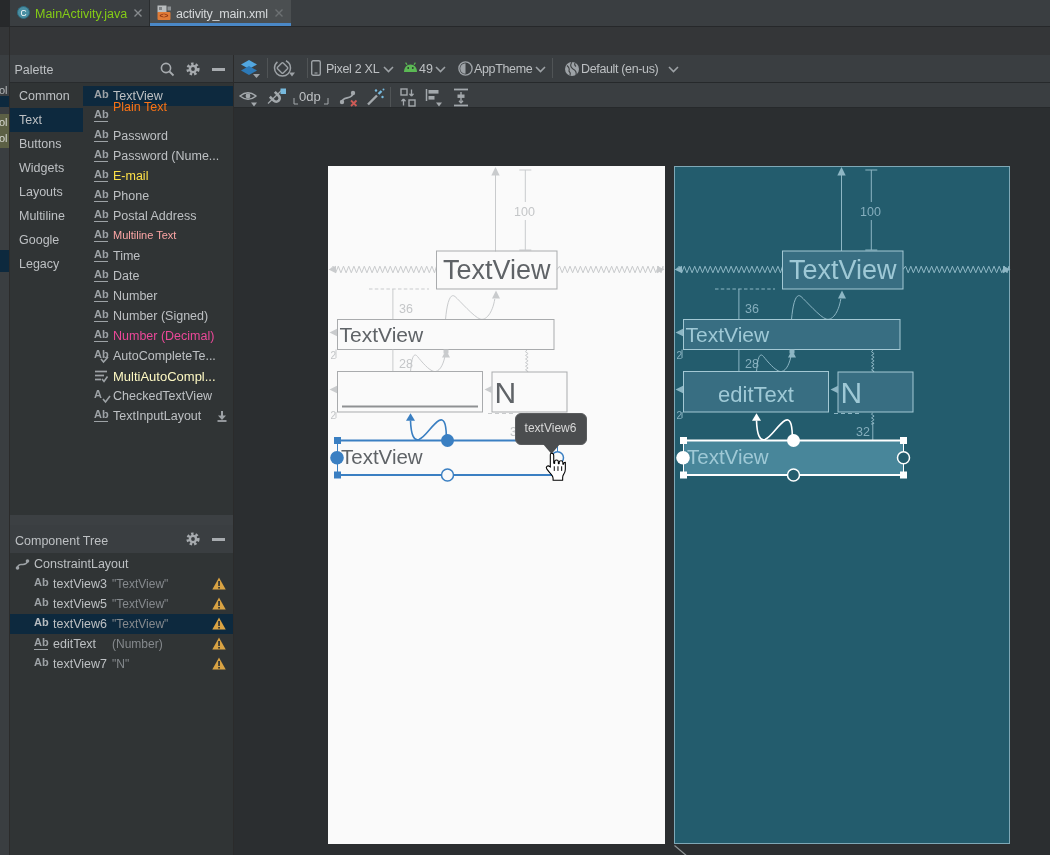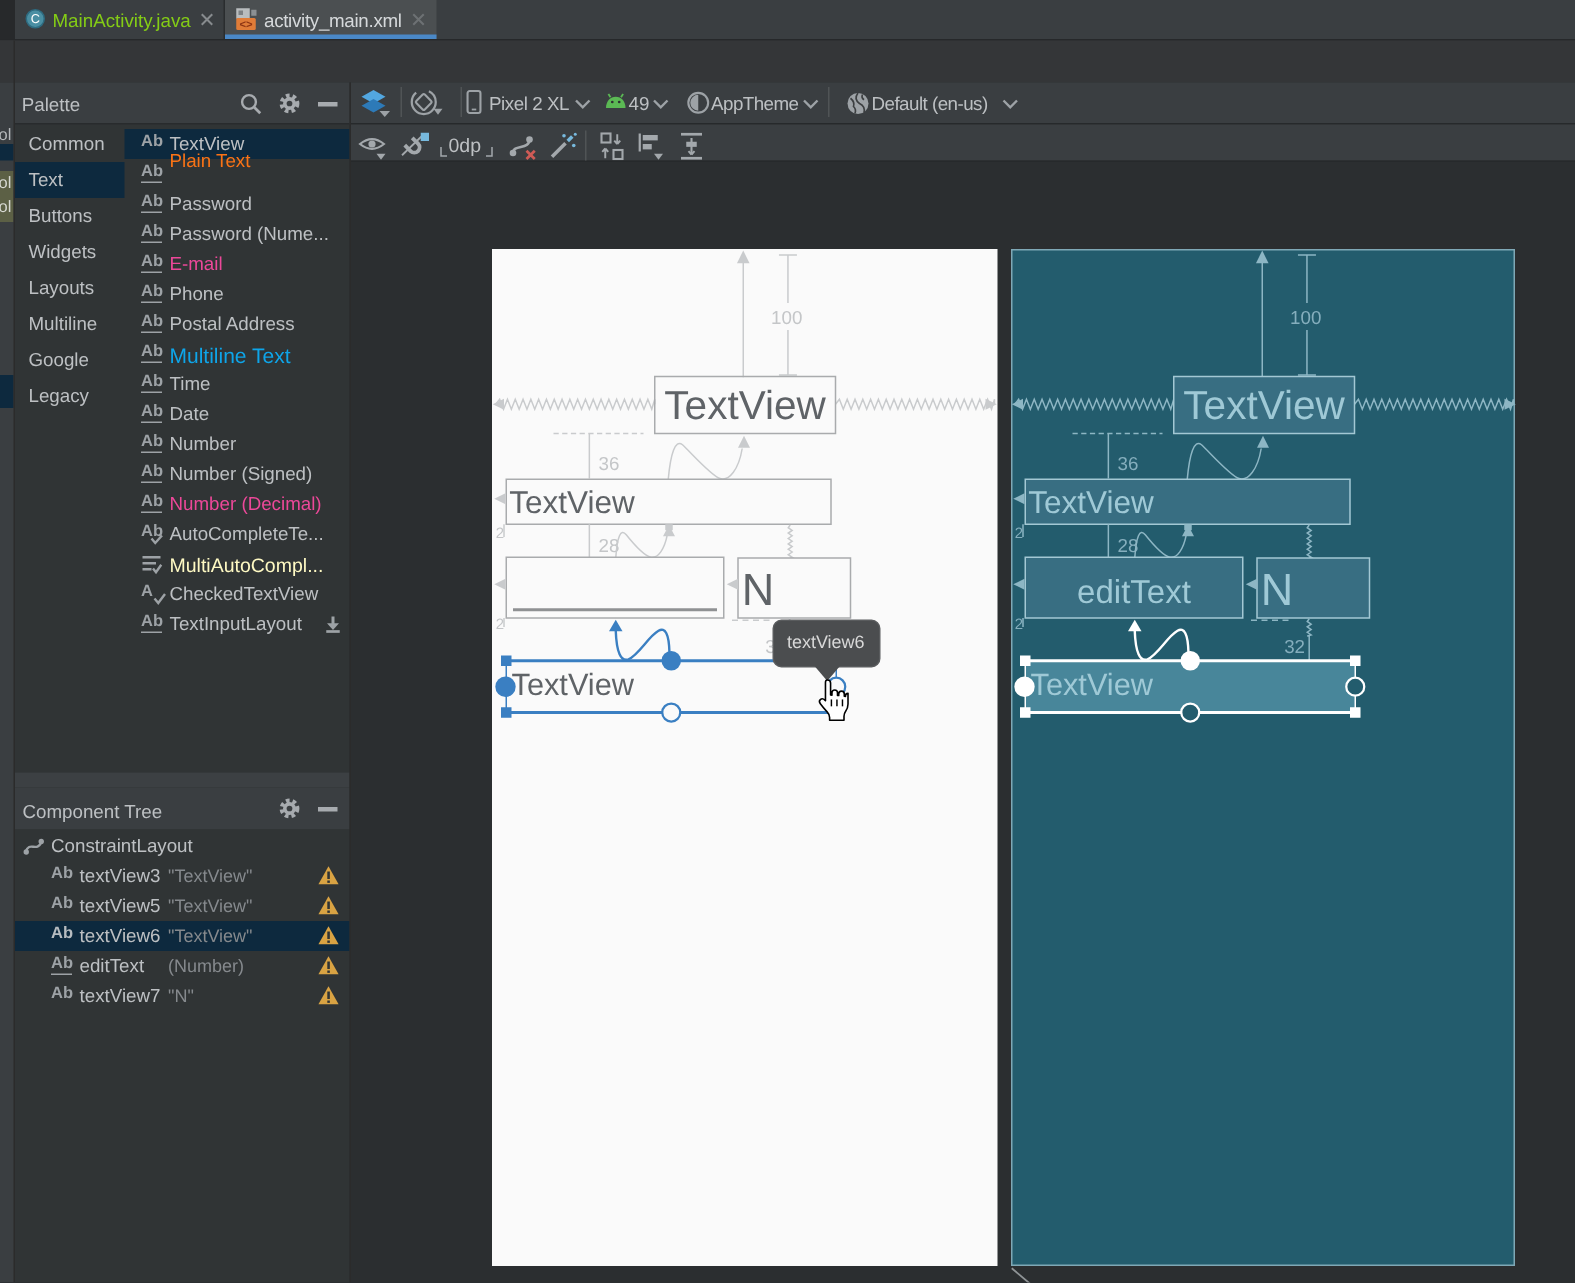--- a/index.html
+++ b/index.html
@@ -83,30 +83,30 @@
 <div style="position:absolute;left:94px;top:120.5px;width:14px;height:1.5px;background:#9da2a6"></div>
 <div style="position:absolute;left:113px;top:100px;font-size:12.5px;color:#f97316;white-space:nowrap">Plain Text</div>
 <div style="position:absolute;left:94px;top:127.5px;width:16px;height:14px;font-size:11px;font-weight:bold;color:#9da2a6;letter-spacing:0">Ab</div>
 <div style="position:absolute;left:94px;top:140.5px;width:14px;height:1.5px;background:#9da2a6"></div>
 <div style="position:absolute;left:113px;top:128.5px;font-size:12.5px;color:#bdc0c3;white-space:nowrap">Password</div>
 <div style="position:absolute;left:94px;top:147.5px;width:16px;height:14px;font-size:11px;font-weight:bold;color:#9da2a6;letter-spacing:0">Ab</div>
 <div style="position:absolute;left:94px;top:160.5px;width:14px;height:1.5px;background:#9da2a6"></div>
 <div style="position:absolute;left:113px;top:148.5px;font-size:12.5px;color:#bdc0c3;white-space:nowrap">Password (Nume...</div>
 <div style="position:absolute;left:94px;top:167.5px;width:16px;height:14px;font-size:11px;font-weight:bold;color:#9da2a6;letter-spacing:0">Ab</div>
 <div style="position:absolute;left:94px;top:180.5px;width:14px;height:1.5px;background:#9da2a6"></div>
-<div style="position:absolute;left:113px;top:168.5px;font-size:12.5px;color:#ec4899;white-space:nowrap">E-mail</div>
+<div style="position:absolute;left:113px;top:168.5px;font-size:12.5px;color:#fde047;white-space:nowrap">E-mail</div>
 <div style="position:absolute;left:94px;top:187.5px;width:16px;height:14px;font-size:11px;font-weight:bold;color:#9da2a6;letter-spacing:0">Ab</div>
 <div style="position:absolute;left:94px;top:200.5px;width:14px;height:1.5px;background:#9da2a6"></div>
 <div style="position:absolute;left:113px;top:188.5px;font-size:12.5px;color:#bdc0c3;white-space:nowrap">Phone</div>
 <div style="position:absolute;left:94px;top:207.5px;width:16px;height:14px;font-size:11px;font-weight:bold;color:#9da2a6;letter-spacing:0">Ab</div>
 <div style="position:absolute;left:94px;top:220.5px;width:14px;height:1.5px;background:#9da2a6"></div>
 <div style="position:absolute;left:113px;top:208.5px;font-size:12.5px;color:#bdc0c3;white-space:nowrap">Postal Address</div>
 <div style="position:absolute;left:94px;top:227.5px;width:16px;height:14px;font-size:11px;font-weight:bold;color:#9da2a6;letter-spacing:0">Ab</div>
 <div style="position:absolute;left:94px;top:240.5px;width:14px;height:1.5px;background:#9da2a6"></div>
-<div style="position:absolute;left:113px;top:228.5px;font-size:14px;color:#0ea5e9;white-space:nowrap">Multiline Text</div>
+<div style="position:absolute;left:113px;top:228.5px;font-size:11px;color:#fca5a5;white-space:nowrap">Multiline Text</div>
 <div style="position:absolute;left:94px;top:247.5px;width:16px;height:14px;font-size:11px;font-weight:bold;color:#9da2a6;letter-spacing:0">Ab</div>
 <div style="position:absolute;left:94px;top:260.5px;width:14px;height:1.5px;background:#9da2a6"></div>
 <div style="position:absolute;left:113px;top:248.5px;font-size:12.5px;color:#bdc0c3;white-space:nowrap">Time</div>
 <div style="position:absolute;left:94px;top:267.5px;width:16px;height:14px;font-size:11px;font-weight:bold;color:#9da2a6;letter-spacing:0">Ab</div>
 <div style="position:absolute;left:94px;top:280.5px;width:14px;height:1.5px;background:#9da2a6"></div>
 <div style="position:absolute;left:113px;top:268.5px;font-size:12.5px;color:#bdc0c3;white-space:nowrap">Date</div>
 <div style="position:absolute;left:94px;top:287.5px;width:16px;height:14px;font-size:11px;font-weight:bold;color:#9da2a6;letter-spacing:0">Ab</div>
 <div style="position:absolute;left:94px;top:300.5px;width:14px;height:1.5px;background:#9da2a6"></div>
 <div style="position:absolute;left:113px;top:288.5px;font-size:12.5px;color:#bdc0c3;white-space:nowrap">Number</div>
 <div style="position:absolute;left:94px;top:307.5px;width:16px;height:14px;font-size:11px;font-weight:bold;color:#9da2a6;letter-spacing:0">Ab</div>

